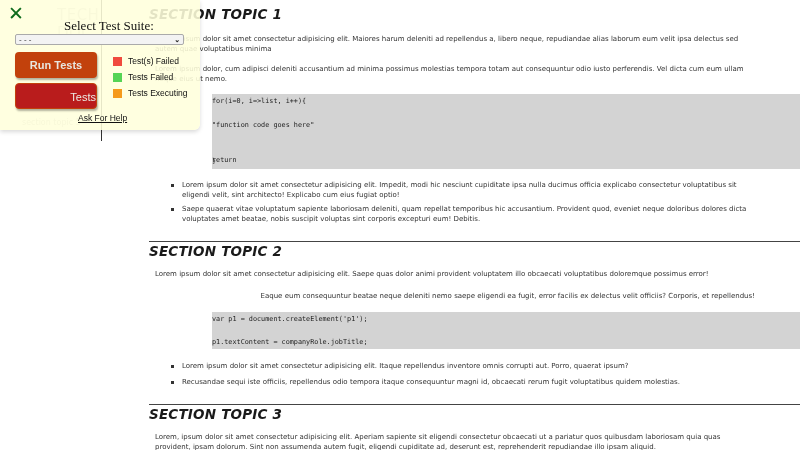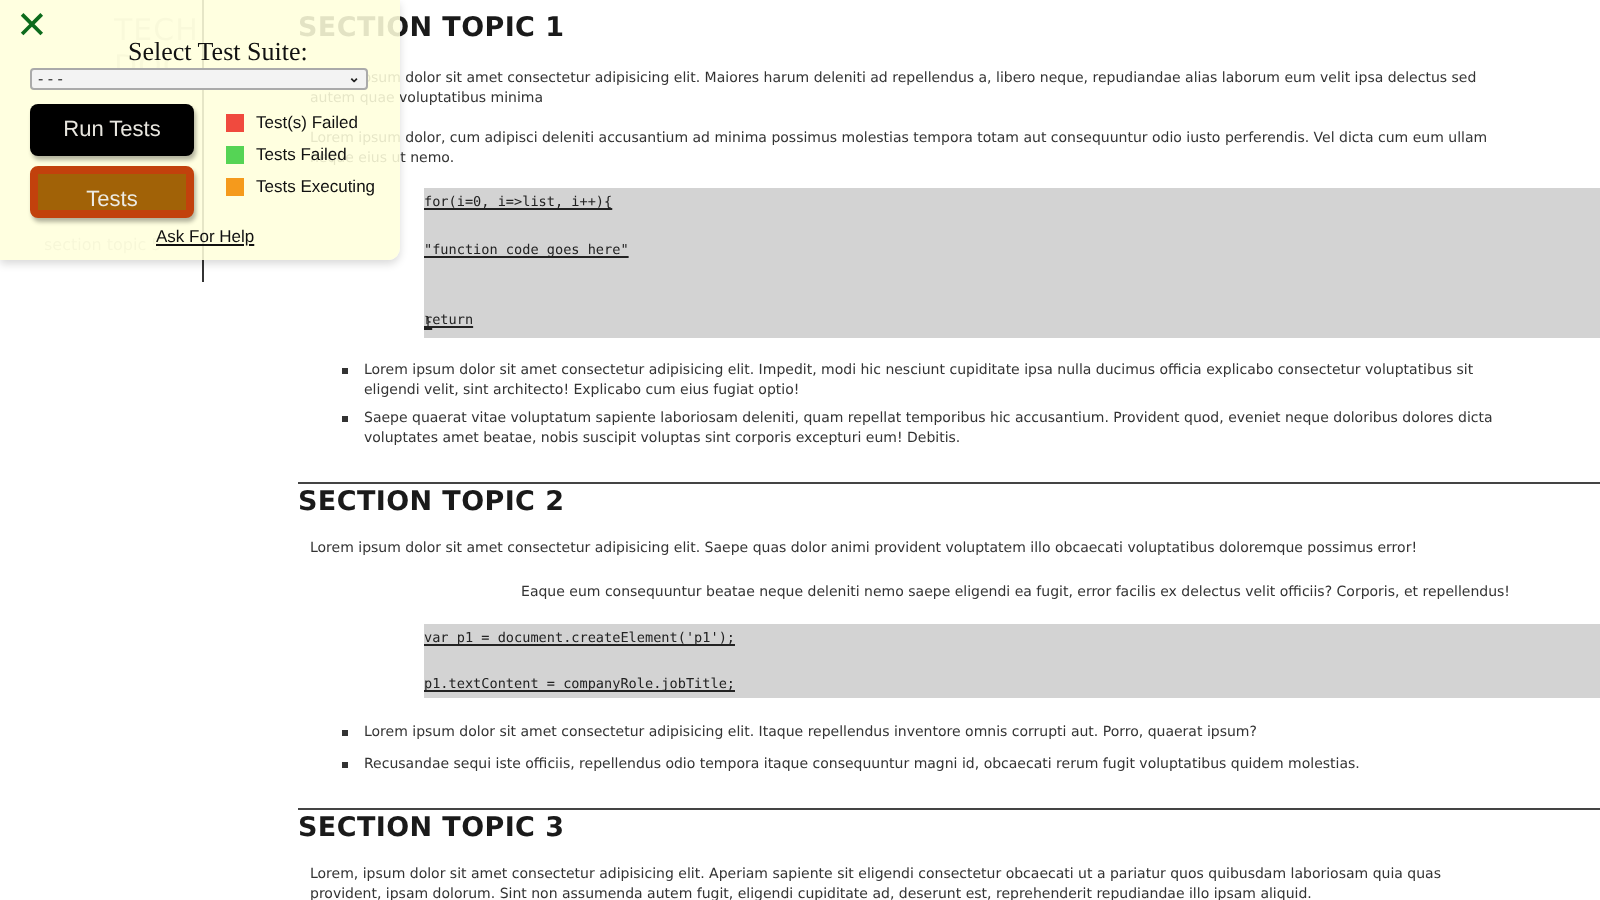--- a/index.html
+++ b/index.html
@@ -8,40 +8,40 @@
 
   
   .sidebar { position: absolute; left: 0; top: 0; width: 101px; height: 450px; }
   .sidebar .brand { position: absolute; left: 33px; top: 6px; font-size: 15px; color: #cfcfcf; letter-spacing: 0.5px; margin-left: 24px; }
   .sidebar .nav-link { position: absolute; left: 22px; font-size: 8px; color: #bdbdbd; }
   .sidebar-divider { position: absolute; left: 101px; top: 0; width: 1px; height: 141px; background: #333; }
 
   .main { position: absolute; left: 117px; top: 0; width: 658px; }
   .section { position: absolute; left: 0; width: 658px; margin-left: 32px; }
   .section-rule { height: 1px; background: #444; width: 658px; }
-  .section-title { font-size: 13.5px; font-weight: bold; color: #1a1a1a; letter-spacing: 0.2px; }
+  .section-title { font-size: 13.5px; font-weight: bold; color: #1a1a1a; letter-spacing: 0.2px; font-style: italic; }
   .para { position: absolute; left: 6px; width: 600px; font-size: 7px; line-height: 10px; color: #333; }
   .codeblock { position: absolute; left: 63px; width: 596px; background: #d3d3d3; font-family: "DejaVu Sans Mono", monospace; font-size: 6.8px; color: #222; }
-  .codeblock .ln { position: absolute; left: 0px; white-space: pre; text-decoration: underline; }
+  .codeblock .ln { position: absolute; left: 0px; white-space: pre; }
   .bullets { position: absolute; left: 22px; width: 580px; list-style: none; }
   .bullets li { position: relative; font-size: 7px; line-height: 9.5px; color: #333; padding-left: 11px; }
   .bullets li::before { content: ""; position: absolute; left: 0; top: 3px; width: 3px; height: 3px; background: #333; }
 
   
   .overlay { position: absolute; left: 0; top: 0; width: 200px; height: 130px; background: rgba(255,255,220,0.88);
              border-radius: 0 0 6px 0; box-shadow: 0 2px 4px rgba(0,0,0,0.15); }
   .close-x { position: absolute; left: 8px; top: 3px; font-size: 19px; font-weight: bold; color: #0d6b1c; font-family: "DejaVu Sans", sans-serif; line-height: 20px; }
   .suite-label { position: absolute; left: 64px; top: 18px; font-family: Liberation Serif, serif; font-size: 13px; color: #111; }
   .suite-select { position: absolute; left: 15px; top: 34px; width: 169px; height: 11px; background: #f3f3f3; border: 1px solid #aaa;
                   border-radius: 2px; font-size: 8px; line-height: 9px; padding-left: 3px; color: #333; font-family: "Liberation Sans", sans-serif; }
   .suite-select .chev { position: absolute; right: 3px; top: 0; font-size: 7px; font-weight: bold; color: #222; }
   .btn { position: absolute; left: 15px; width: 82px; height: 26px; border-radius: 4px; font-family: "Liberation Sans", sans-serif;
          font-size: 11px; text-align: center; line-height: 26px; box-shadow: 1px 2px 2px rgba(0,0,0,0.3); }
-  .btn-run { top: 52px; background: #000000; color: #e8e6df; }
-  .btn-tests { top: 83px; background: #a16207; color: #ecebe4; border: 4px solid #c2410c; }
+  .btn-run { top: 52px; background: #c2410c; color: #e8e6df; font-weight: bold; }
+  .btn-tests { top: 83px; background: #b91c1c; color: #ecebe4; border: 1px solid #c2410c; text-align: right; }
   .legend-item { position: absolute; left: 113px; font-family: "Liberation Sans", sans-serif; font-size: 8.5px; color: #111; }
   .legend-item .sw { position: absolute; left: 0; top: 0; width: 9px; height: 9px; }
   .legend-item .lbl { position: absolute; left: 15px; top: 0; white-space: nowrap; line-height: 9px; }
   .help-link { position: absolute; left: 78px; top: 113px; font-family: "Liberation Sans", sans-serif; font-size: 8.5px; color: #111; text-decoration: underline; }
 </style>
 </head>
 <body>
 
 <div class="sidebar">
   <div class="brand">TECH DOC</div>

